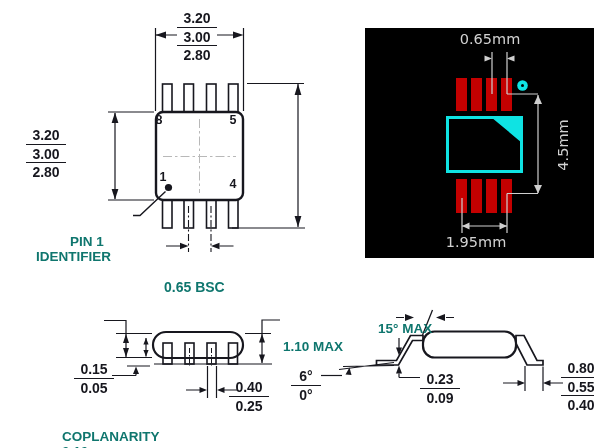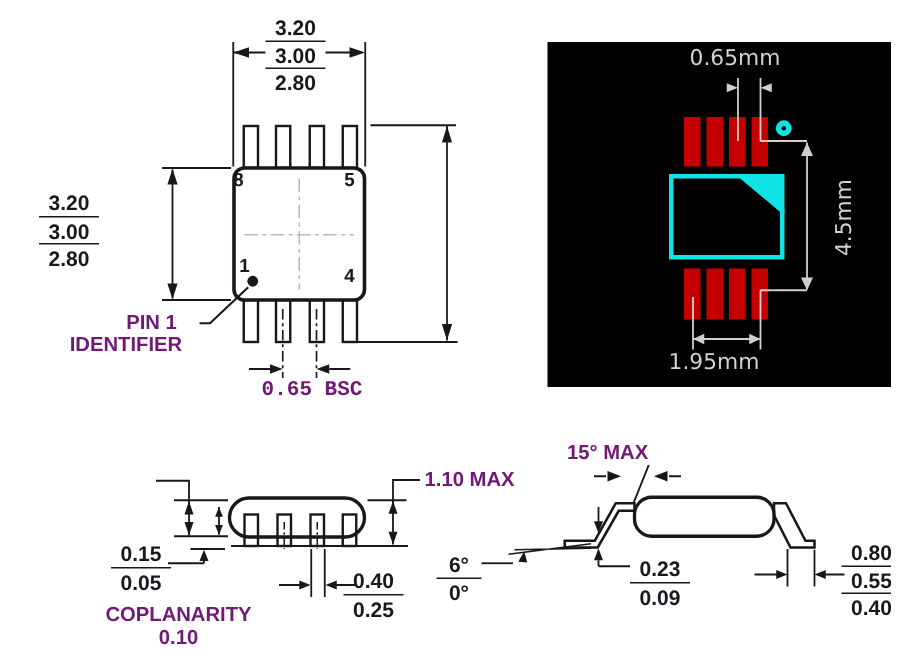--- a/index.html
+++ b/index.html
@@ -4,22 +4,22 @@
 <style>
   html,body{margin:0;padding:0;background:#fff;}
   .canvas{position:relative;width:594px;height:448px;background:#ffffff;overflow:hidden;
           font-family:"Liberation Sans", sans-serif;}
   svg.draw{position:absolute;left:0;top:0;}
   .stack{position:absolute;width:40px;text-align:center;color:#17171e;font-weight:bold;}
   .stack.bg{background:#fff;}
   .stack.w30{width:30px;}
   .sv{font-size:14px;line-height:14px;padding:2px 2px 1.5px 2px;border-bottom:1.6px solid #17171e;}
   .sv.last{border-bottom:none;}
-  .lbl{position:absolute;color:#701a75;font-weight:bold;font-size:13.5px;line-height:14px;
-       white-space:nowrap;text-align:center;}
+  .lbl{position:absolute;color:#0f766e;font-weight:bold;font-size:13.5px;line-height:14px;
+       white-space:nowrap;margin-top:27px;}
   .pin{position:absolute;color:#17171e;font-weight:bold;font-size:12.5px;line-height:12px;
        width:12px;text-align:center;}
   .ldim{position:absolute;color:#d2d2d2;font-size:14.5px;line-height:16px;text-align:center;
         font-family:"DejaVu Sans", sans-serif;font-weight:normal;}
   .ldim.rot{transform:rotate(-90deg);transform-origin:center center;}
 </style>
 </head>
 <body>
 
 <div class="canvas">
@@ -199,21 +199,21 @@
     <div class="sv">3.20</div>
     <div class="sv">3.00</div>
     <div class="sv last">2.80</div>
   </div>
   <div class="pin" style="left:153px;top:114px;">8</div>
   <div class="pin" style="left:227px;top:114px;">5</div>
   <div class="pin" style="left:157px;top:171px;">1</div>
   <div class="pin" style="left:227px;top:178px;">4</div>
   <div class="lbl" style="left:70px;top:208px;width:62px;">PIN 1</div>
   <div class="lbl" style="left:36px;top:223px;width:96px;">IDENTIFIER</div>
-  <div class="lbl" style="left:164px;top:253px;width:88px;font-size:14px;font-family:Liberation Mono, monospace;">0.65 BSC</div>
+  <div class="lbl" style="left:164px;top:253px;width:88px;font-size:14px;">0.65 BSC</div>
 
   <div class="ldim" style="left:454px;top:31px;width:72px;">0.65mm</div>
   <div class="ldim rot" style="left:538px;top:136px;width:52px;height:18px;">4.5mm</div>
   <div class="ldim" style="left:440px;top:234px;width:72px;">1.95mm</div>
 
   <div class="stack" style="left:74px;top:360px;">
     <div class="sv">0.15</div>
     <div class="sv last">0.05</div>
   </div>
   <div class="lbl" style="left:62px;top:403px;width:114px;">COPLANARITY</div>

